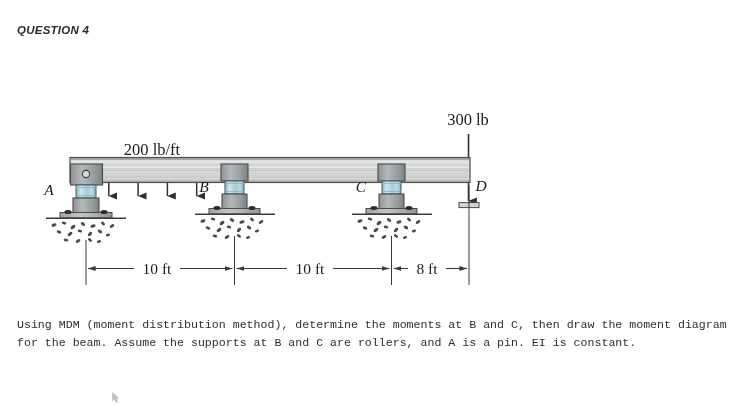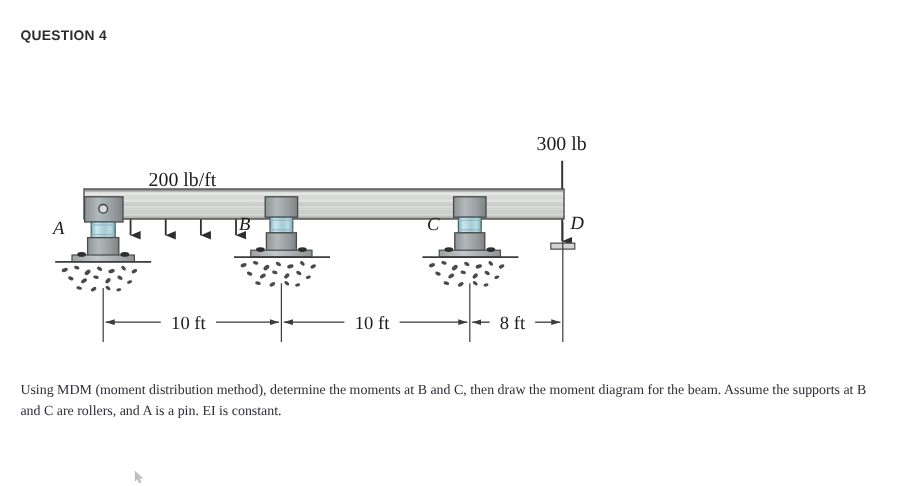--- a/index.html
+++ b/index.html
@@ -18,37 +18,38 @@
   #question-header {
     position: absolute;
     left: 17px;
     top: 24px;
     font-family: "Liberation Sans", sans-serif;
     font-size: 11.5px;
     font-weight: bold;
     color: #2b2b2b;
     letter-spacing: 0.25px;
     white-space: nowrap;
+    font-style: italic;
   }
   #figure {
     position: absolute;
     left: 0;
     top: 50px;
     width: 752px;
     height: 250px;
   }
   #figure svg {
     display: block;
   }
   #prompt-text {
     position: absolute;
     left: 17px;
     top: 316px;
     width: 718px;
-    font-family: Liberation Serif, serif;
+    font-family: Liberation Mono, monospace;
     font-size: 11.6px;
     line-height: 17.5px;
     color: #2d2d36;
   }
   .serif-label {
     font-family: "Liberation Serif", serif;
   }
   #cursor-artifact {
     position: absolute;
     left: 112px;

